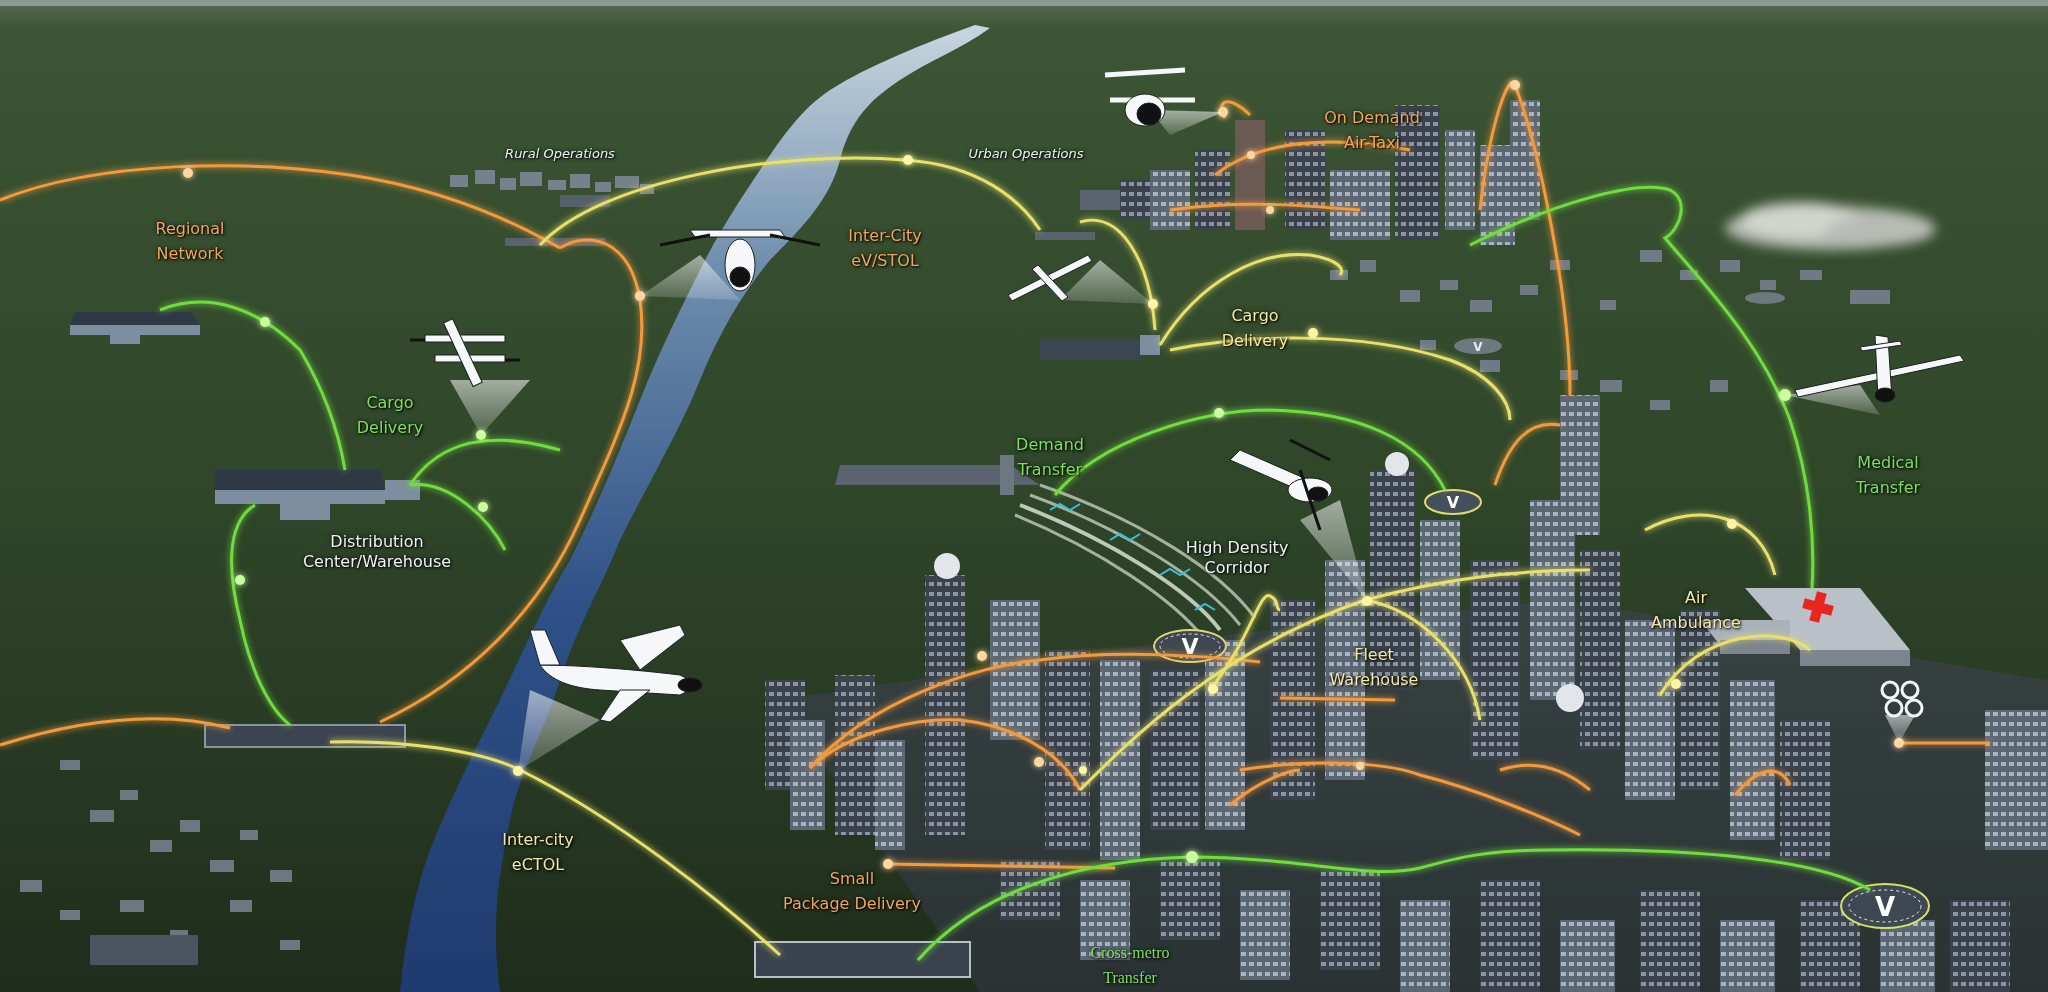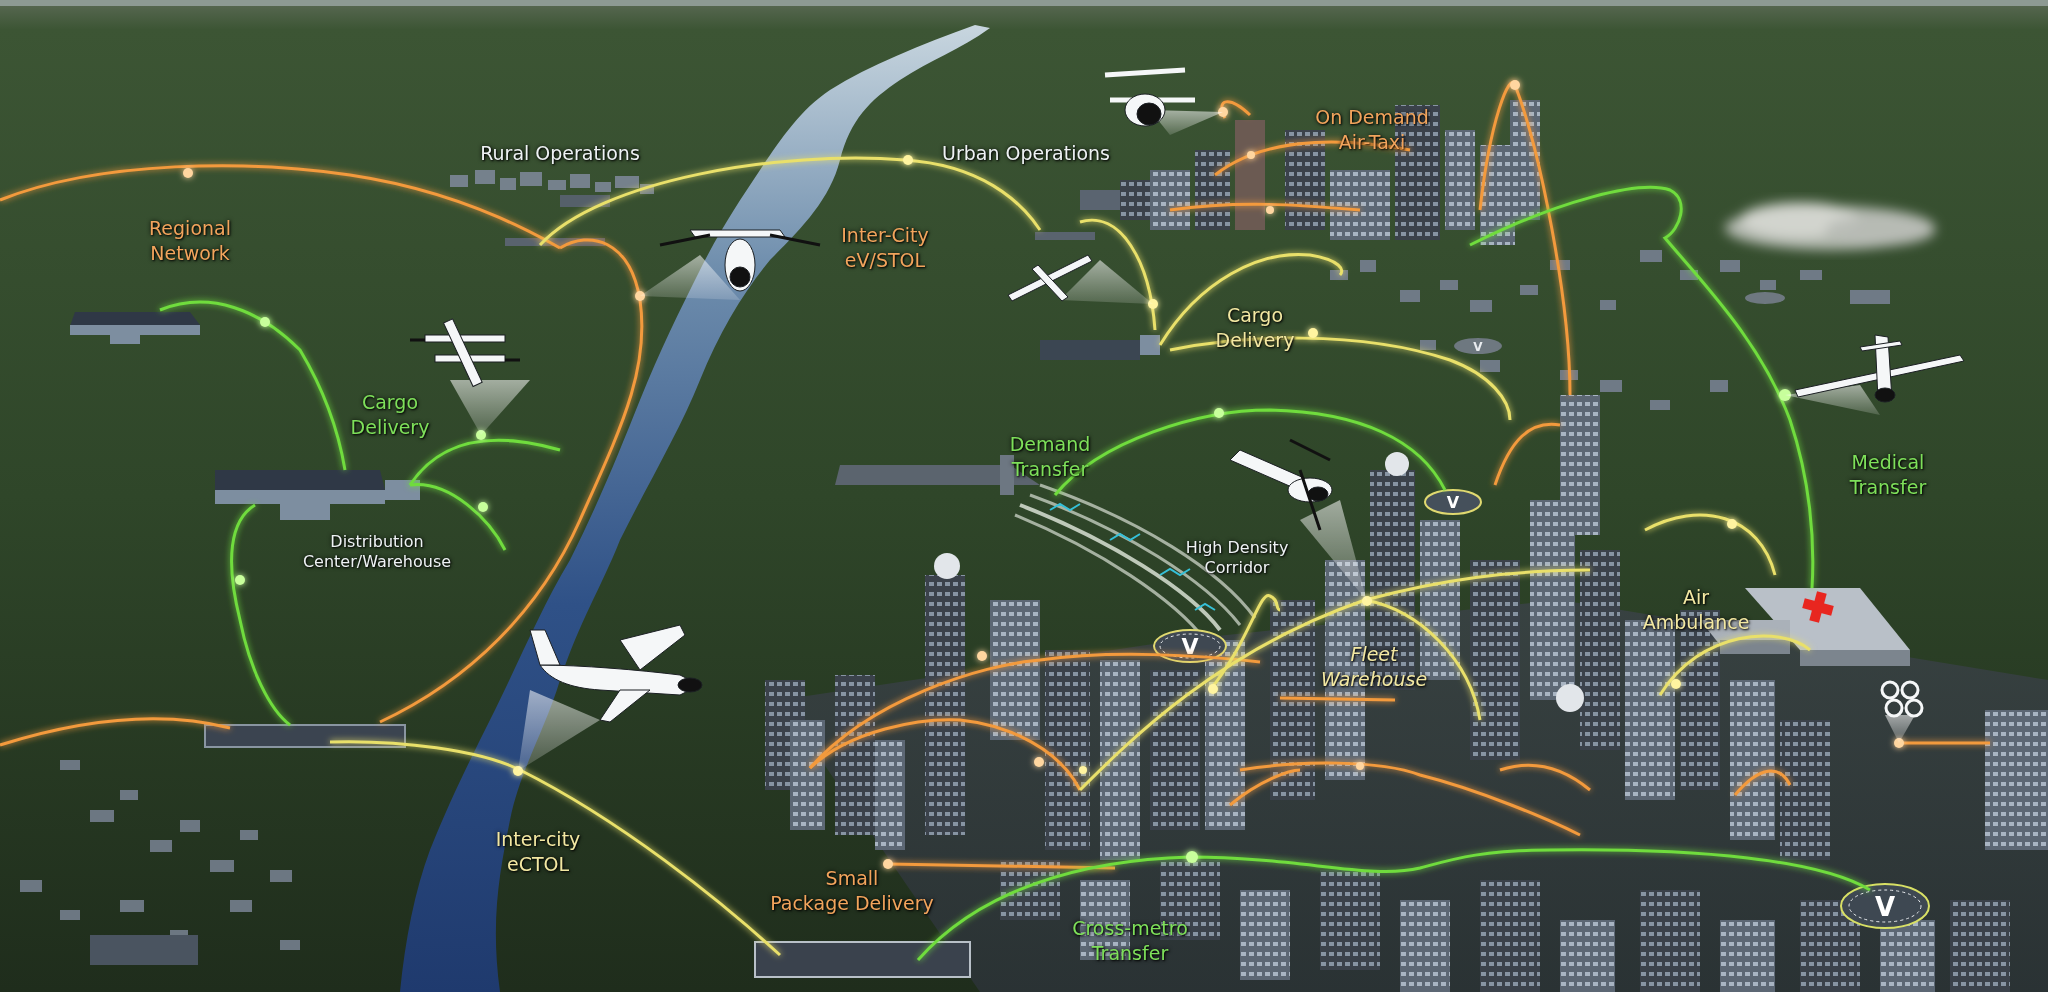--- a/index.html
+++ b/index.html
@@ -2,32 +2,32 @@
 <html><head>
 <meta charset="utf-8">
 <style>
   html, body { margin: 0; padding: 0; background: #22301f; }
   body { width: 2048px; height: 992px; overflow: hidden; position: relative; font-family: "Liberation Sans", sans-serif; }
   #scene { position: absolute; left: 0; top: 0; width: 2048px; height: 992px; }
   .label {
     position: absolute;
     text-align: center;
     font-family: "DejaVu Sans", sans-serif;
-    font-size: 19px;
+    font-size: 16px;
     line-height: 25px;
     text-shadow: 0 0 4px rgba(0,0,0,0.9), 1px 1px 2px rgba(0,0,0,0.9);
     white-space: nowrap;
     transform: translateX(-50%);
   }
   .label span { display: block; }
   .label.orange { color: #f2a45c; }
   .label.green { color: #7ee05a; }
   .label.yellow { color: #f3e8a2; }
   .label.white { color: #eef2f4; }
-  .label.italic { font-size: 19px; }
+  .label.italic { font-style: italic; font-size: 13px; }
   .label.small { font-size: 16px; line-height: 20px; }
 </style>
 </head>
 <body>
 
 <svg id="scene" viewBox="0 0 2048 992" xmlns="http://www.w3.org/2000/svg">
   <defs>
     <linearGradient id="sky" x1="0" y1="0" x2="0" y2="1">
       <stop offset="0" stop-color="#5b6a55"></stop>
       <stop offset="0.03" stop-color="#3c5534"></stop>
@@ -445,28 +445,28 @@
   <span>Corridor</span>
 </div>
 <div class="label green" style="left:1888px; top:450px;">
   <span>Medical</span>
   <span>Transfer</span>
 </div>
 <div class="label yellow" style="left:1696px; top:574px;margin-top:11px;">
   <span>Air</span>
   <span>Ambulance</span>
 </div>
-<div class="label yellow" style="left:1374px; top:642px;font-style:italic;">
+<div class="label yellow" style="left:1374px; top:642px;">
   <span>Fleet</span>
   <span>Warehouse</span>
 </div>
 <div class="label yellow" style="left:538px; top:827px;">
   <span>Inter-city</span>
   <span>eCTOL</span>
 </div>
 <div class="label orange" style="left:852px; top:866px;">
   <span>Small</span>
   <span>Package Delivery</span>
 </div>
-<div class="label green" style="left:1130px; top:916px;">
+<div class="label green" style="left:1130px; top:940px;font-family:Liberation Serif, serif;">
   <span>Cross-metro</span>
   <span>Transfer</span>
 </div>
 
 </body></html>

